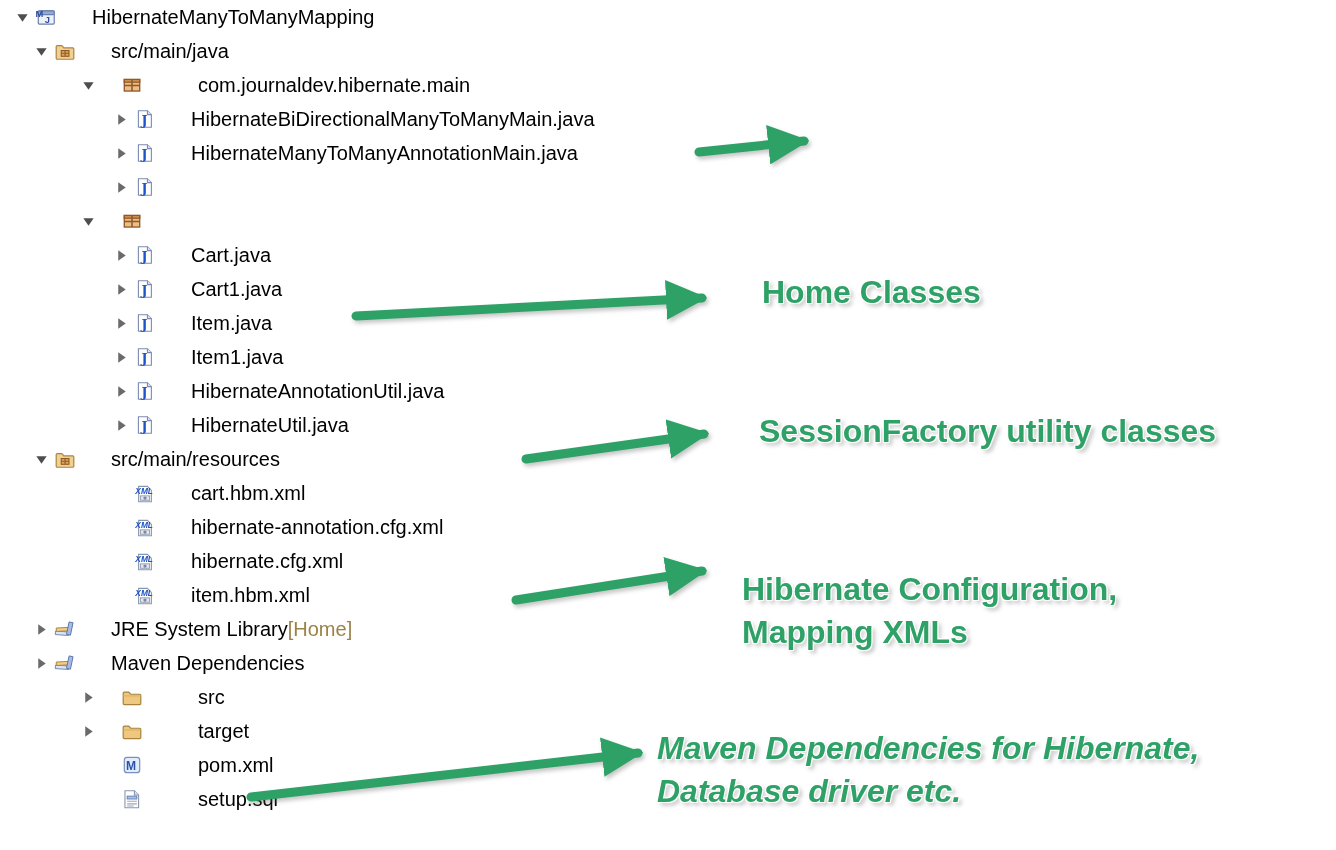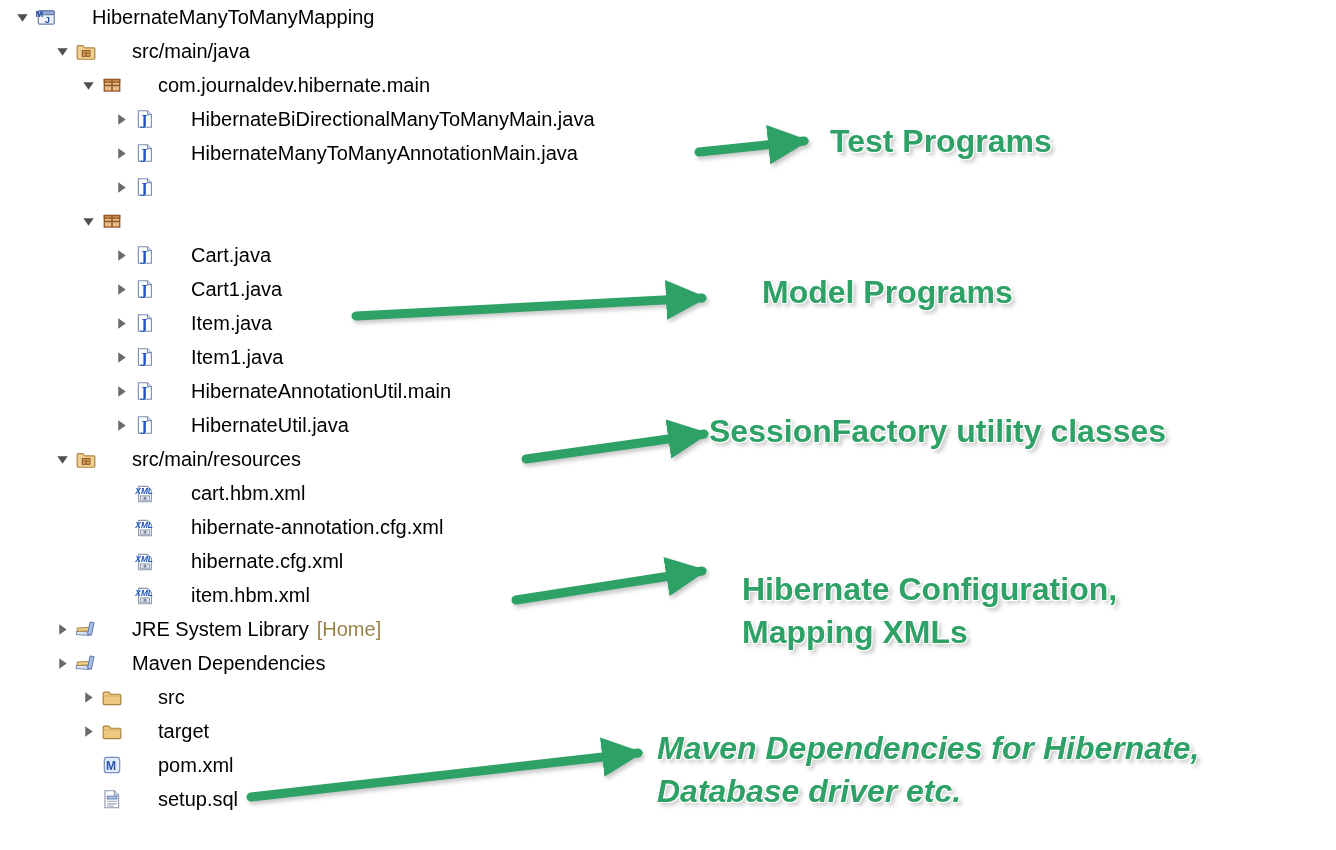--- a/index.html
+++ b/index.html
@@ -3,43 +3,43 @@
 <meta charset="utf-8">
 <style>
   * { margin:0; padding:0; box-sizing:border-box; }
   html, body { width:1336px; height:850px; background:#ffffff; overflow:hidden; }
   body { font-family:"Liberation Sans", sans-serif; position:relative; }
 
   
   #tree { position:absolute; inset:0; }
   .row { display:flex; align-items:center; height:34px; white-space:nowrap; }
   .lvl0 { padding-left:10px; }
-  .lvl1 { padding-left:50px; }
-  .lvl2 { padding-left:76px; }
+  .lvl1 { padding-left:29px; }
+  .lvl2 { padding-left:76px;gap:20px; }
   .lvl3 { padding-left:109px; }
   .slot { width:24px; height:24px; flex:none; display:inline-flex; align-items:center; justify-content:center; }
   .slot svg { width:15px; height:15px; }
   .icon { width:24px; height:24px; flex:none; display:inline-flex; align-items:center; justify-content:center; margin-right:6px; }
   .icon svg { width:22px; height:22px; }
   .label { font-size:20px; color:#000;margin-left:28px; }
-  .decoration { font-size:20px; color:var(--decoration,#9A8347); margin-left:8px; }
+  .decoration { font-size:20px; color:var(--decoration,#9A8347); }
 
   
   .annotations { position:absolute; inset:0; pointer-events:none; }
   .arrows { position:absolute; inset:0; width:100%; height:100%;
             filter: drop-shadow(2px 3px 2px rgba(90,90,90,.35)); }
   .arrowset path { stroke-width:9; fill:none; stroke-linecap:round; }
   .ann { position:absolute; font-size:32px; font-weight:bold; line-height:43px;
          color:var(--green,#2EA166); white-space:nowrap;
          text-shadow: -1px -1px 0 #fff, 1px -1px 0 #fff, -1px 1px 0 #fff, 1px 1px 0 #fff,
                       0 0 6px #fff, 3px 3px 4px rgba(80,80,80,.45); }
   .ann div:empty { display:none; }
   .a1 { left:830px; top:120px; }
   .a2 { left:762px; top:271px; }
-  .a3 { left:709px; top:410px; }
+  .a3 { left:759px; top:410px; }
   .a4 { left:742px; top:568px; }
   .a5 { left:657px; top:727px;font-style:italic; }
 </style>
 </head>
 <body>
 
 <div id="tree">
     <div class="row lvl0">
       <span class="slot">
         <svg viewBox="0 0 16 16">
@@ -210,21 +210,21 @@
           <path d="M4.5 2.5v11L12.5 8z" fill="#6A6A6A"></path>
         </svg>
       </span>
       <span class="icon">
         <svg viewBox="0 0 20 20">
           <path d="M4 2.5h8.2L15.8 6v11.5H4z" fill="#fff" stroke="#7C8CB0" stroke-width="1"></path>
           <path d="M12.2 2.5V6h3.6" fill="#DCE3F2" stroke="#7C8CB0" stroke-width="1"></path>
           <text x="6.9" y="15.4" font-size="11.5" font-weight="bold" fill="#1D54C8" font-family="DejaVu Serif, serif">J</text>
         </svg>
       </span>
-      <span class="label">HibernateAnnotationUtil.main</span>
+      <span class="label">HibernateAnnotationUtil.java</span>
     </div>
     <div class="row lvl3">
       <span class="slot">
         <svg viewBox="0 0 16 16">
           <path d="M4.5 2.5v11L12.5 8z" fill="#6A6A6A"></path>
         </svg>
       </span>
       <span class="icon">
         <svg viewBox="0 0 20 20">
           <path d="M4 2.5h8.2L15.8 6v11.5H4z" fill="#fff" stroke="#7C8CB0" stroke-width="1"></path>
@@ -389,26 +389,22 @@
     </defs>
     <g class="arrowset" stroke="#2EA166">
       <path d="M699 152 L804 141" marker-end="url(#ah)"></path>
       <path d="M356 316 L702 298" marker-end="url(#ah)"></path>
       <path d="M526 459 L704 434" marker-end="url(#ah)"></path>
       <path d="M516 600 L702 571" marker-end="url(#ah)"></path>
       <path d="M251 797 L638 753" marker-end="url(#ah)"></path>
     </g>
   </svg>
 
-  <div class="ann a1">
-    <div>Test Programs</div>
-
-  </div>
   <div class="ann a2">
-    <div>Model Programs</div>
+    <div>Home Classes</div>
 
   </div>
   <div class="ann a3">
     <div>SessionFactory utility classes</div>
 
   </div>
   <div class="ann a4">
     <div>Hibernate Configuration,</div>
     <div>Mapping XMLs</div>
   </div>

